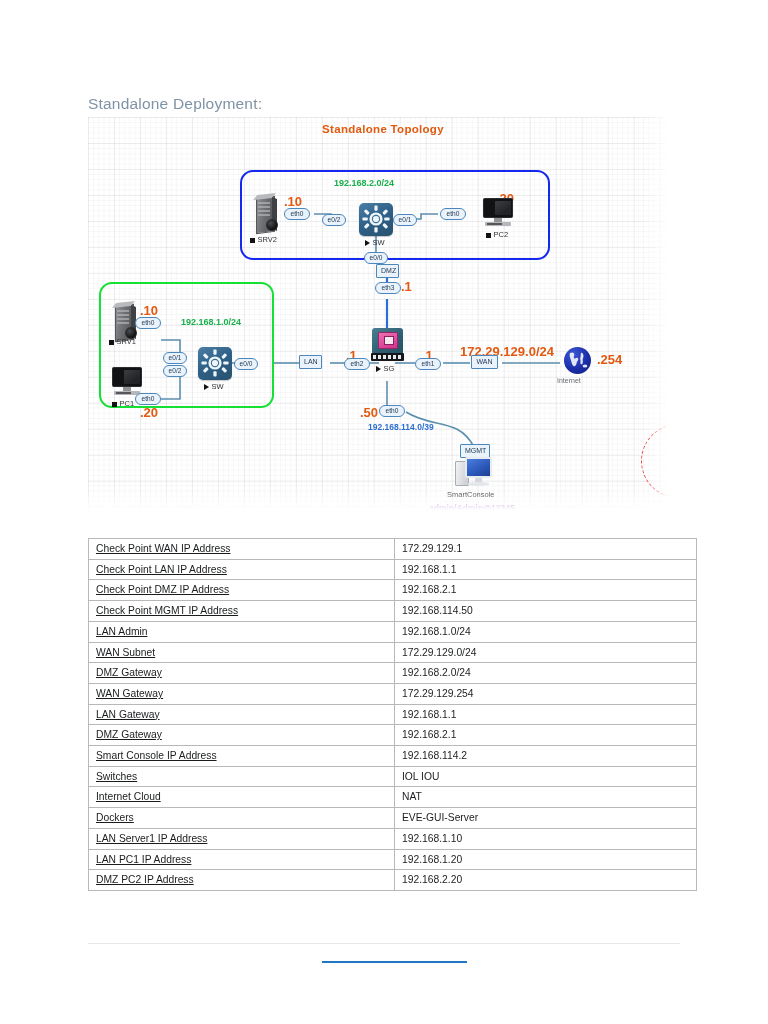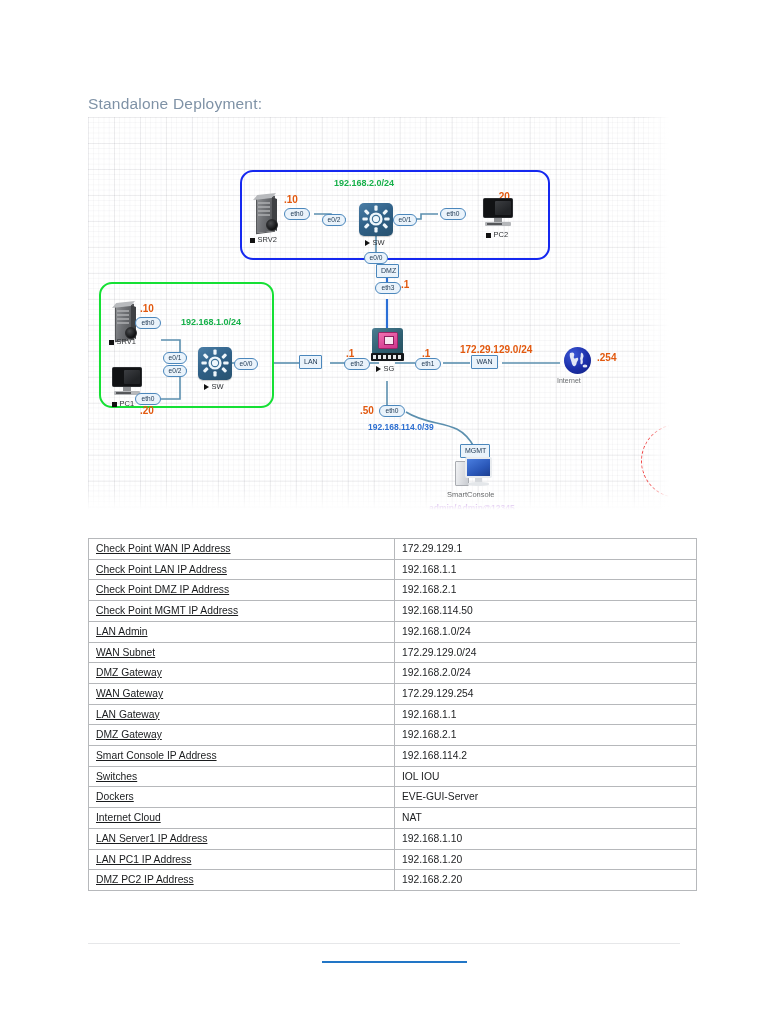--- a/index.html
+++ b/index.html
@@ -185,21 +185,21 @@
   }
   .tag{
     position:absolute;
     background:#eaf3fb;border:1px solid #4b87bc;border-radius:1px;
     font-size:7px;color:#1b3550;
     padding:2px 4px;white-space:nowrap;line-height:8px;
     box-sizing:border-box;
   }
 
   
-  .lbl{position:absolute;white-space:nowrap;font-size:10px;font-weight:bold;}
+  .lbl{position:absolute;white-space:nowrap;font-size:13px;font-weight:bold;}
   .lbl-orange{color:#e2590f;}
   .lbl-green{color:#17b04a;font-size:9px;}
   .lbl-blue{color:#2d6fd0;font-size:8.5px;}
   .lbl-purple{color:#8b2fc9;font-size:8.5px;}
 
   
   .tbl{
     position:absolute;left:88px;top:538px;width:592px;
     border-collapse:collapse;
     table-layout:fixed;
@@ -228,20 +228,21 @@
 </style>
 </head>
 <body>
 
 <div class="page">
 
   <div class="doc-title">Standalone Deployment:</div>
 
   <div class="canvas">
 
+    <div class="topo-title">Standalone  Topology</div>
 
     <div class="zone zone-dmz"></div>
     <div class="zone zone-lan"></div>
 
     <svg class="links" viewBox="0 0 590 398">
       <g stroke="#5b8fae" stroke-width="1.6" fill="none">
 
         <path d="M 226 97 L 243 97 L 243 102 L 258 102"></path>
 
         <path d="M 318 102 L 333 102 L 333 97 L 350 97"></path>
@@ -518,28 +519,28 @@
         </tr>
       <tr>
           <td class="k">Smart Console IP Address</td>
           <td class="v">192.168.114.2</td>
         </tr>
       <tr>
           <td class="k">Switches</td>
           <td class="v">IOL IOU</td>
         </tr>
       <tr>
+          <td class="k">Internet Cloud</td>
+          <td class="v">NAT</td>
+        </tr>
+      <tr>
           <td class="k">Dockers</td>
           <td class="v">EVE-GUI-Server</td>
         </tr>
       <tr>
-          <td class="k">Internet Cloud</td>
-          <td class="v">NAT</td>
-        </tr>
-      <tr>
           <td class="k">LAN Server1 IP Address</td>
           <td class="v">192.168.1.10</td>
         </tr>
       <tr>
           <td class="k">LAN PC1 IP Address</td>
           <td class="v">192.168.1.20</td>
         </tr>
       <tr>
           <td class="k">DMZ PC2 IP Address</td>
           <td class="v">192.168.2.20</td>

